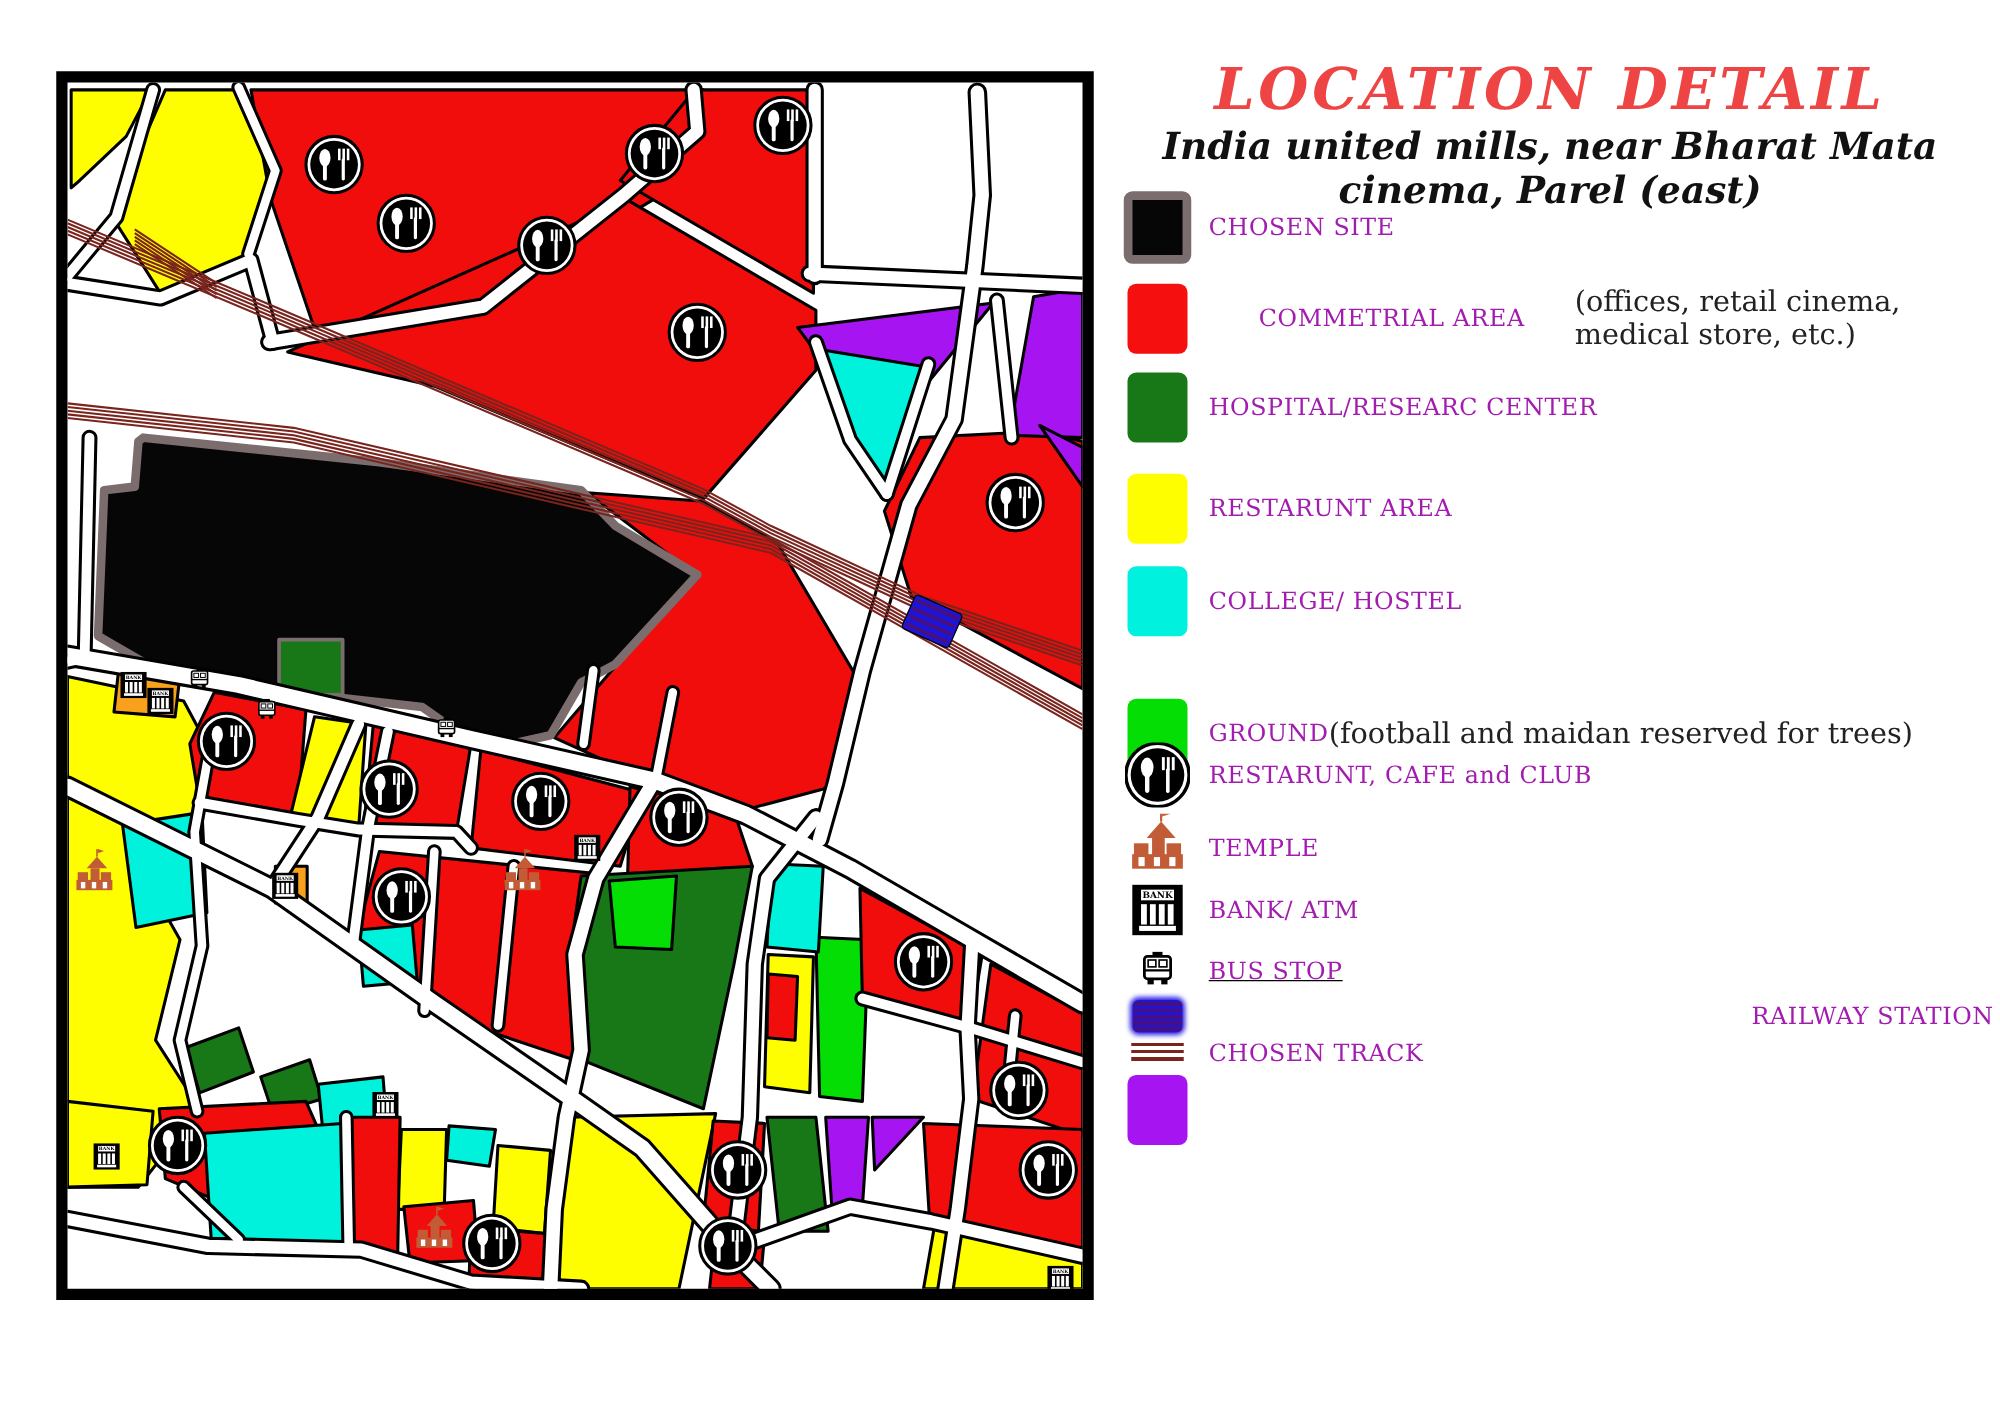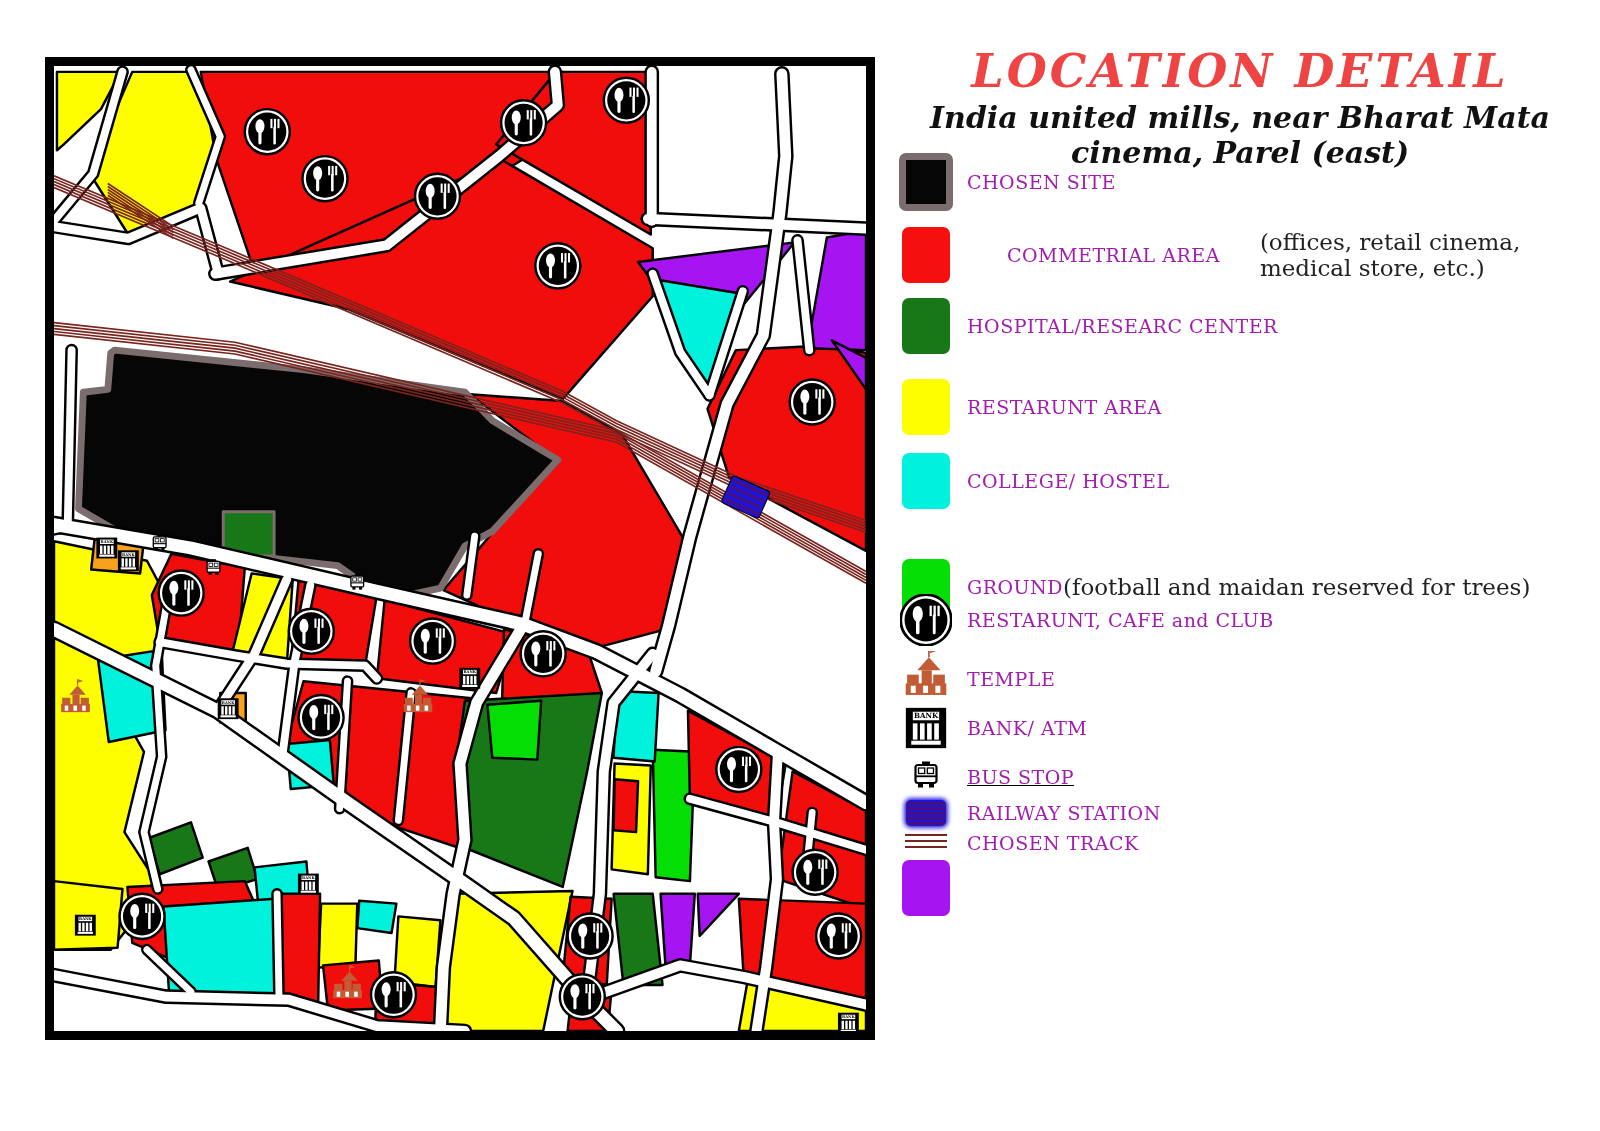--- a/index.html
+++ b/index.html
@@ -596,21 +596,21 @@
                 <rect x="-7.5" y="-9" width="6.2" height="5.5" fill="#fff" stroke="#000" stroke-width="1.3"></rect>
                 <rect x="1.3" y="-9" width="6.2" height="5.5" fill="#fff" stroke="#000" stroke-width="1.3"></rect>
                 <rect x="-10.5" y="-1.6" width="21" height="1.8" fill="#000"></rect>
                 <rect x="-8" y="6" width="5" height="4.5" fill="#000"></rect>
                 <rect x="3" y="6" width="5" height="4.5" fill="#000"></rect>
               </g>
             </svg>
           </div>
           <span class="lg-label">BUS STOP</span>
         </div>
-        <div class="lg-row" style="top: 798px; height: 30px;">
+        <div class="lg-row" style="top: 798px; height: 30px; justify-content: space-between;">
           <div class="lg-swatch-box">
             <div class="sw-station"></div>
           </div>
           <span class="lg-label">RAILWAY STATION</span>
         </div>
         <div class="lg-row" style="top: 832px; height: 22px;">
           <div class="lg-swatch-box">
             <div class="sw-track"></div>
           </div>
           <span class="lg-label">CHOSEN TRACK</span>

